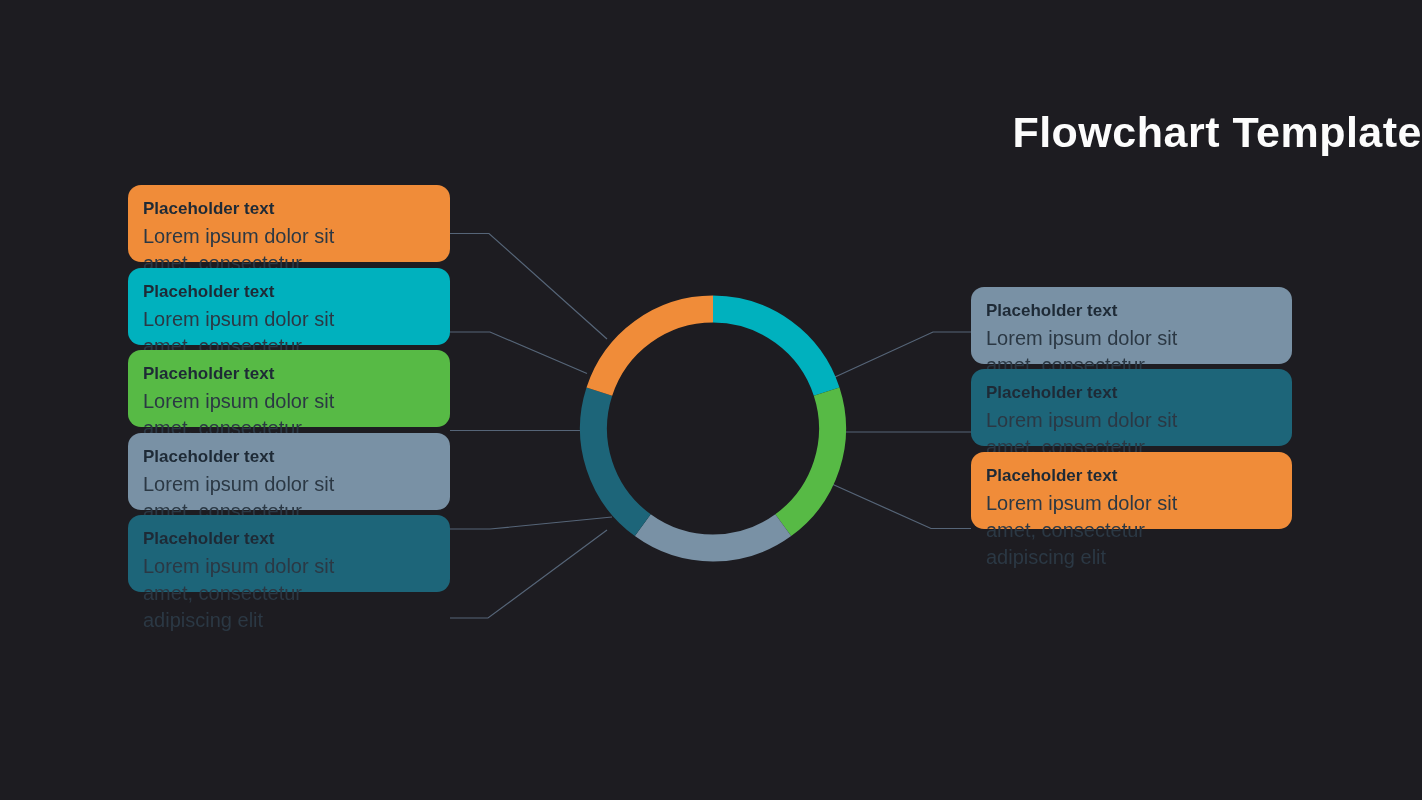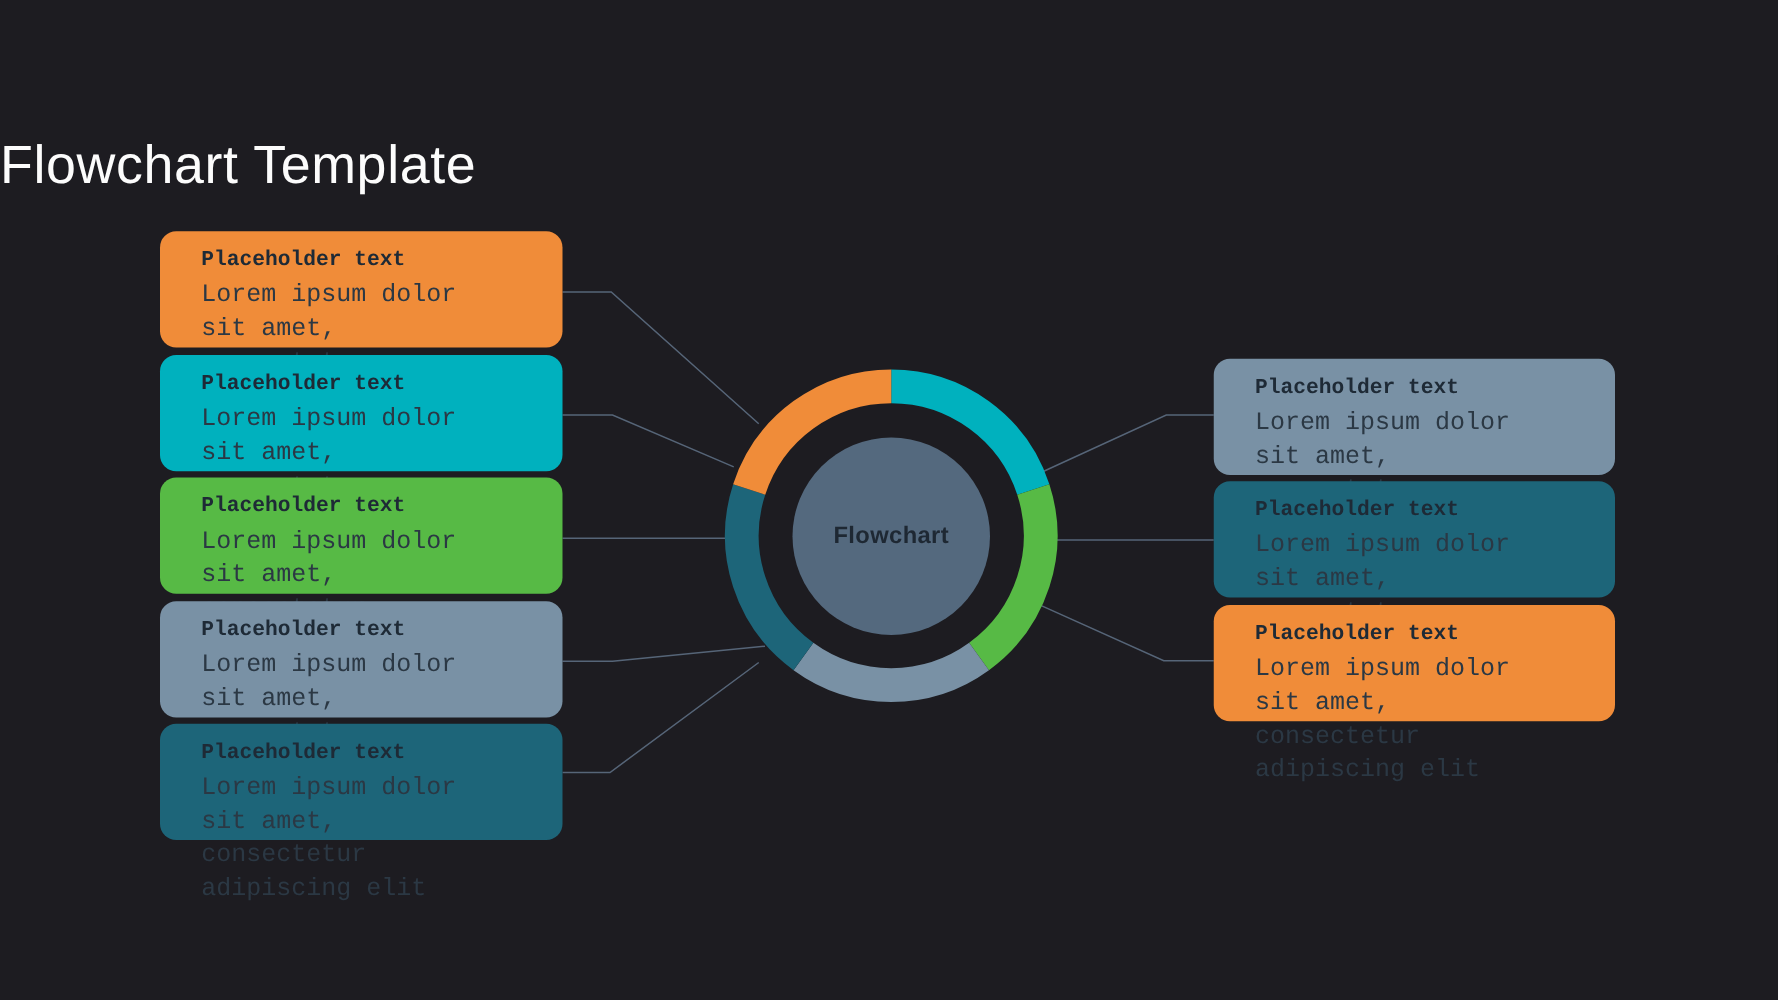--- a/index.html
+++ b/index.html
@@ -8,33 +8,32 @@
     background:#101013;
     font-family:"Liberation Sans","DejaVu Sans",sans-serif;
     -webkit-font-smoothing:antialiased;
   }
   .slide{
     position:relative;width:1422px;height:800px;overflow:hidden;
     background:#1D1C21;
   }
   .slide-title{
     position:absolute;left:0;top:108px;width:100%;
-    text-align:left;
+    text-align:right;
     color:#FCFCFC;
-    font-size:43px;font-weight:400;letter-spacing:.5px;
+    font-size:43px;font-weight:700;letter-spacing:.5px;
     margin:0;
   }
   svg.overlay{position:absolute;left:0;top:0;width:1422px;height:800px;}
   .col{position:absolute;display:flex;flex-direction:column;gap:5.5px;}
   .col-left{left:128px;top:185px;width:322px;}
   .col-right{left:971px;top:286.5px;width:321px;}
   .pbox{
-    height:93px;border-radius:13px;box-sizing:border-box;
-    padding:13px 18px 0 33px;
-    font-family:Liberation Mono, monospace;
+    height:77px;border-radius:13px;box-sizing:border-box;
+    padding:13px 18px 0 15px;
   }
   .pbox-title{
     font-size:17px;font-weight:bold;color:#1E2A36;
     margin:0 0 4px 0;line-height:1.25;
   }
   .pbox-body{
     font-size:20px;color:#2B3844;line-height:1.35;
     max-width:236px;margin:0;
   }
   .center-hub{
@@ -104,17 +103,14 @@
     <div class="pbox" style="background: rgb(29, 101, 121);">
       <p class="pbox-title">Placeholder text</p>
       <p class="pbox-body">Lorem ipsum dolor sit amet, consectetur adipiscing elit</p>
     </div>
     <div class="pbox" style="background: rgb(240, 140, 57);">
       <p class="pbox-title">Placeholder text</p>
       <p class="pbox-body">Lorem ipsum dolor sit amet, consectetur adipiscing elit</p>
     </div>
   </div>
 
-  <div class="center-hub" style="background: rgb(84, 105, 126);">
-    <span class="center-hub-label" style="color: rgb(30, 40, 51);">Flowchart</span>
-  </div>
 
 </div>
 
 </body></html>

